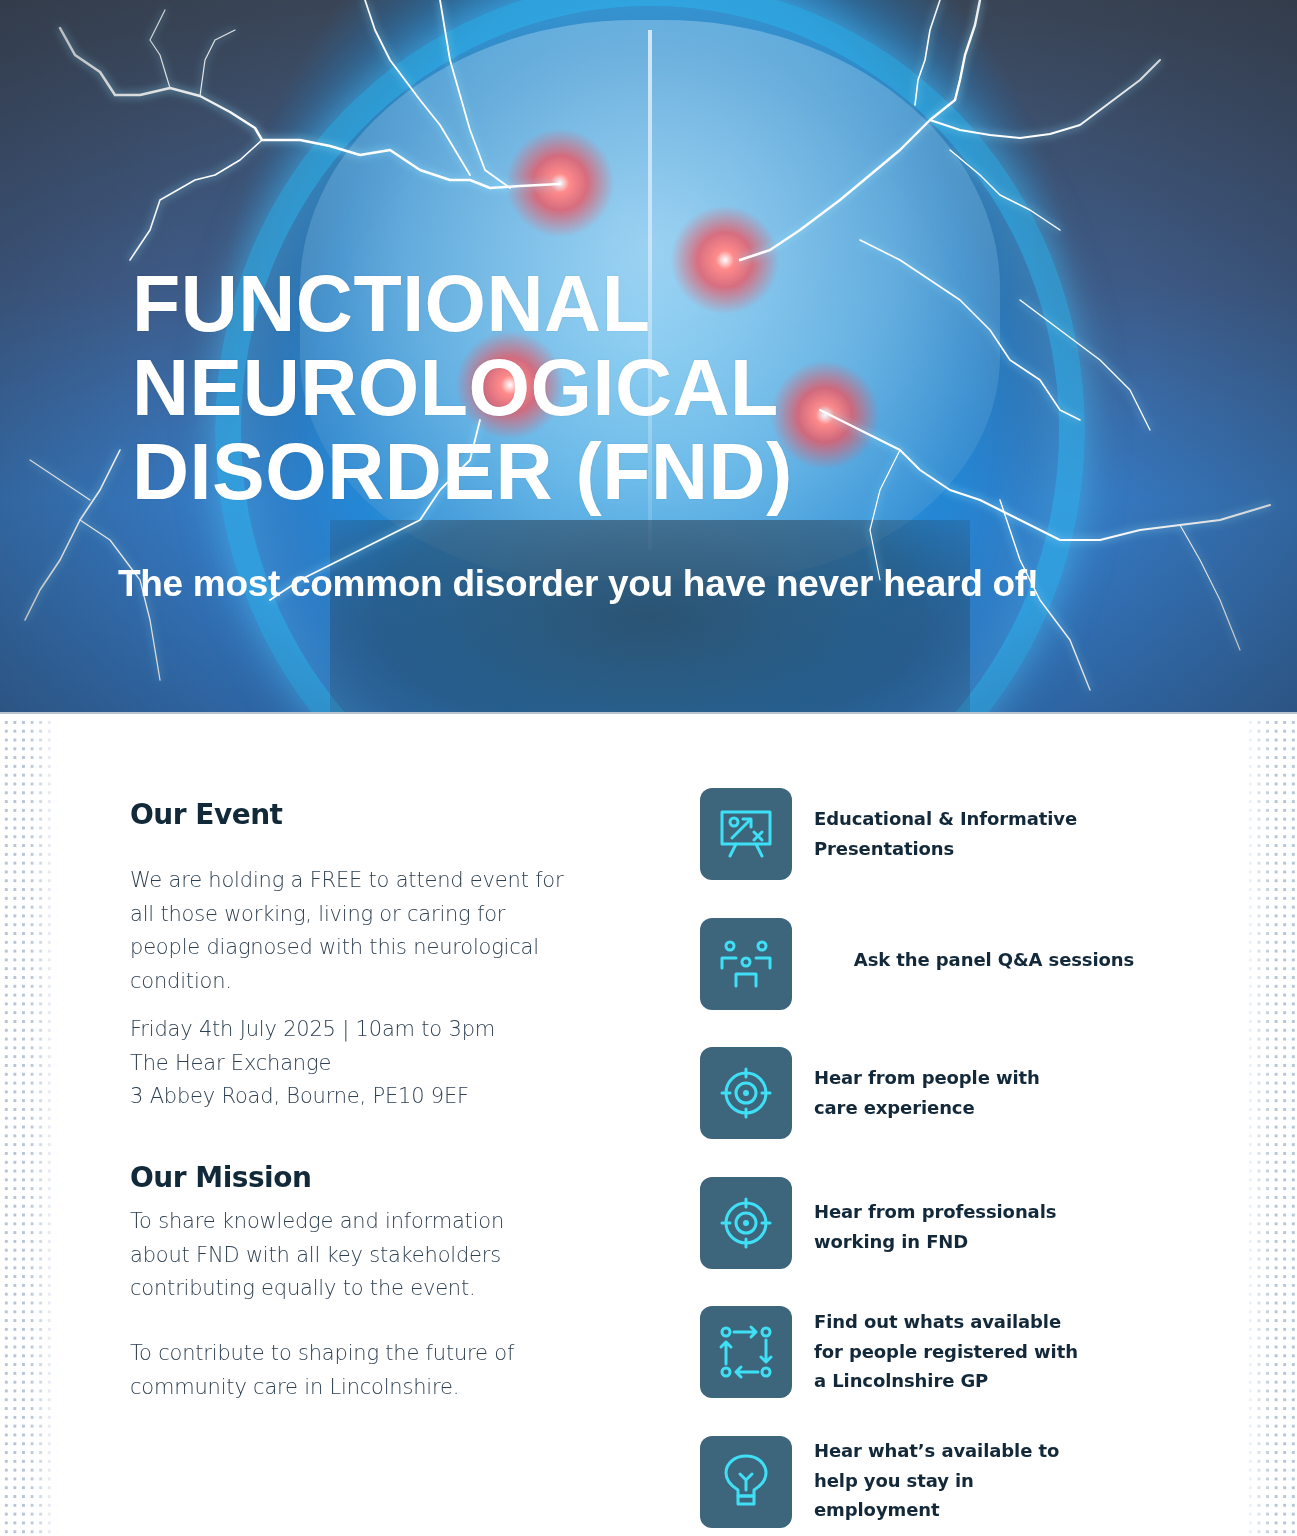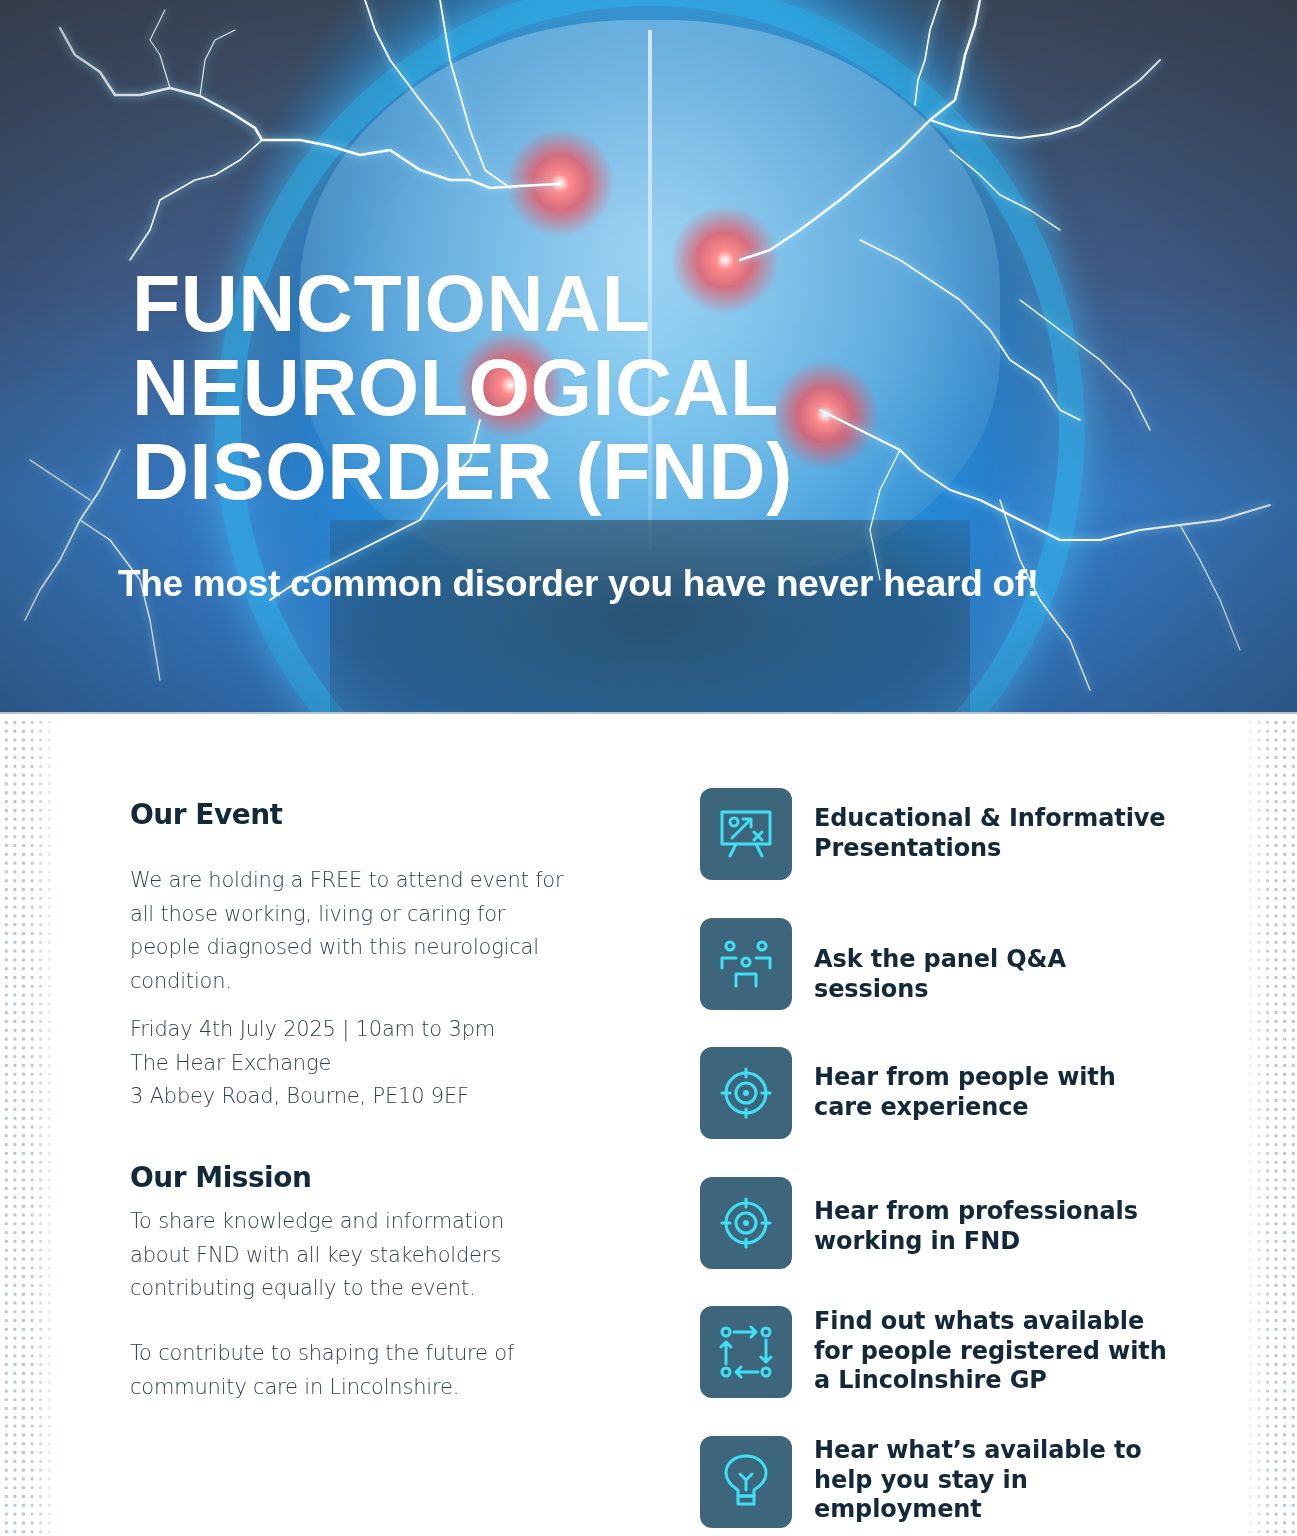--- a/index.html
+++ b/index.html
@@ -85,21 +85,21 @@
 
     
     .feature { position: absolute; left: 700px; width: 500px; height: 94px; }
     .feature-icon {
       position: absolute; left: 0; top: 0; width: 92px; height: 92px; border-radius: 12px;
       background: #3d667c; display: flex; align-items: center; justify-content: center;
     }
     .feature-icon svg { width: 60px; height: 60px; }
     .feature-label {
       position: absolute; left: 114px; width: 360px;
-      font-family: "DejaVu Sans", sans-serif; font-weight: 700; font-size: 24px; line-height: 29.5px; color: #13293a;
+      font-family: "DejaVu Sans", sans-serif; font-weight: 700; font-size: 18px; line-height: 29.5px; color: #13293a;
       letter-spacing: -0.1px;
     }
     .feature-label span { display: block; }
   </style>
 </head>
 <body>
 
 <div class="hero">
   <div class="brain-halo"></div>
   <div class="brain"></div>
@@ -194,21 +194,21 @@
   <div class="feature-icon">
     <svg viewBox="0 0 60 60" fill="none" stroke="#3fe0f5" stroke-width="3" stroke-linecap="round" stroke-linejoin="round">
       <circle cx="14" cy="12" r="4"></circle>
       <circle cx="46" cy="12" r="4"></circle>
       <circle cx="30" cy="28" r="4"></circle>
       <path d="M6 34 L6 24 L20 24"></path>
       <path d="M54 34 L54 24 L40 24"></path>
       <path d="M20 52 L20 40 L40 40 L40 52"></path>
     </svg>
   </div>
-  <div class="feature-label" style="top:27px;">
+  <div class="feature-label" style="top:27px;text-align:center;">
     <span>Ask the panel Q&amp;A sessions</span>
   </div>
 </div>
 
 <div class="feature" style="top:1047px;">
   <div class="feature-icon">
     <svg viewBox="0 0 60 60" fill="none" stroke="#3fe0f5" stroke-width="3" stroke-linecap="round">
       <circle cx="30" cy="30" r="20"></circle>
       <circle cx="30" cy="30" r="10"></circle>
       <circle cx="30" cy="30" r="1.5" fill="#3fe0f5"></circle>

